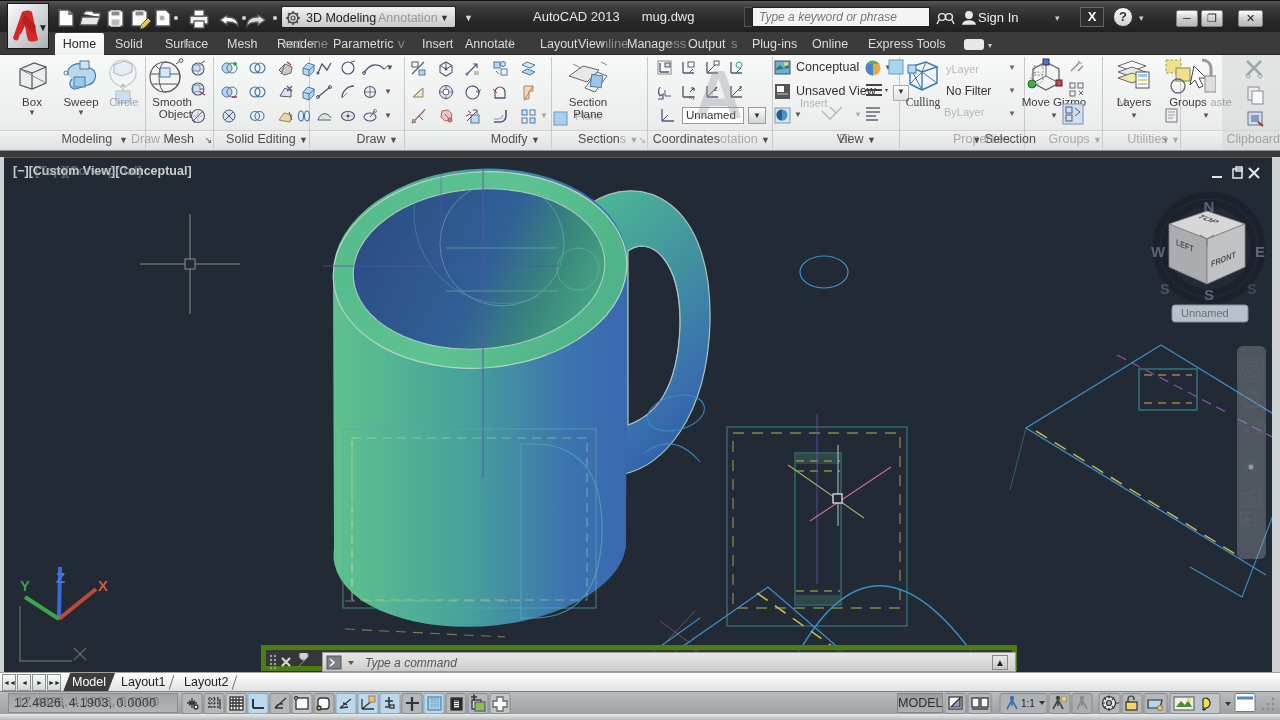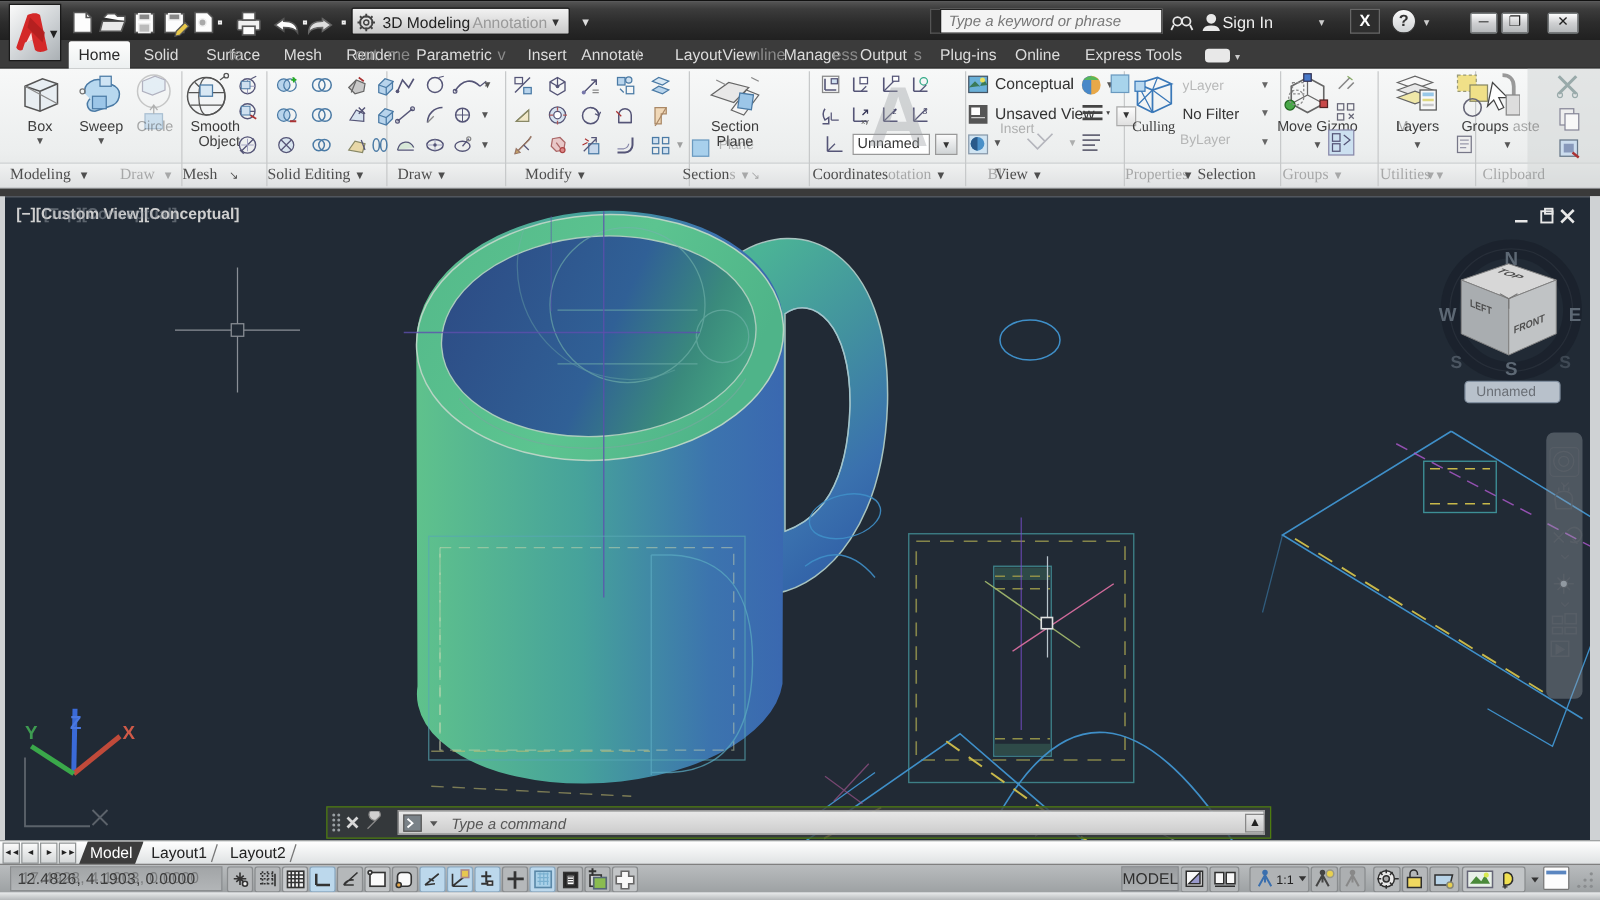--- a/index.html
+++ b/index.html
@@ -21,35 +21,35 @@
   .winbtn{position:absolute;top:9px;width:22px;height:17px;background:linear-gradient(#fdfdfd,#cfd0d2 50%,#b5b8ba);
     border:1px solid #7e8284;border-radius:2px;color:#222;font-size:11px;text-align:center;line-height:15px;box-sizing:border-box;}
   
   #tabrow{position:absolute;left:0;top:32px;width:1280px;height:23px;background:#3b3b3b;border-bottom:1px solid #2a2a2a;box-sizing:border-box;}
   .rtab{position:absolute;top:1px;height:22px;color:#dcdcdc;font-size:12.5px;line-height:22px;padding:0 9px;}
   .rtab.active{background:linear-gradient(#fdfdfd,#eceff0);color:#2a2a2a;border-radius:2px 2px 0 0;}
   .ghosttab{position:absolute;top:1px;height:22px;color:#8a8a8a;font-size:13px;line-height:22px;}
   
   #ribbon{position:absolute;left:0;top:55px;width:1280px;height:96px;
     background:linear-gradient(#f7f8f8,#eceeee 70%,#e2e4e4);border-bottom:1px solid #8e9092;box-sizing:border-box;}
-  #ribbon .plabel{position:absolute;top:76px;height:18px;color:#4e4e4e;font-size:12.5px;line-height:17px;text-align:left;font-family:Liberation Serif, serif;}
+  #ribbon .plabel{position:absolute;top:76px;height:18px;color:#4e4e4e;font-size:12.5px;line-height:17px;text-align:right;}
   #ribbon .psep{position:absolute;top:2px;width:1px;height:92px;background:#c7c9ca;}
   #ribbon .labelstrip{position:absolute;left:0;top:75px;width:1280px;height:19px;background:linear-gradient(#f0f1f1,#dfe1e2);border-top:1px solid #d0d2d3;}
   .bigicon{position:absolute;}
   .smicon{position:absolute;width:17px;height:17px;}
   .biglab{position:absolute;color:#3d3d3d;font-size:11.5px;text-align:center;}
   .ghost{opacity:0.42;}
   .ghost2{opacity:0.30;}
   
   #vframe{position:absolute;left:0px;top:151px;width:1280px;height:6px;background:#3a3a3a;}
   #viewport{position:absolute;left:4px;top:157px;width:1268px;height:515px;background:#212a35;overflow:hidden;border-top:1px solid #555a62;box-sizing:border-box;}
   #vplabel{position:absolute;left:9px;top:6px;color:#cfcfcf;font-size:12.5px;font-weight:bold;}
   #rightstrip{position:absolute;left:1272px;top:157px;width:8px;height:515px;background:#cfd2d4;}
   
-  #cmddock{position:absolute;left:257px;top:487px;width:756px;height:26px;background:rgba(58,60,62,0.78);border:1px solid #4d7c0f;box-sizing:border-box;}
+  #cmddock{position:absolute;left:257px;top:487px;width:756px;height:26px;background:rgba(58,60,62,0.78);border:5px solid #4d7c0f;box-sizing:border-box;}
   #cmdinput{position:absolute;left:56px;top:2px;width:694px;height:20px;background:linear-gradient(#e8e8e8,#cccccc);border:1px solid #9a9a9a;box-sizing:border-box;
      color:#555;font-size:12px;font-style:italic;line-height:18px;}
   
   #layoutbar{position:absolute;left:0;top:672px;width:1280px;height:19px;background:linear-gradient(#ffffff,#dfe2e3);border-top:1px solid #9fa2a3;box-sizing:border-box;}
   .navb{position:absolute;top:1px;width:14px;height:17px;background:linear-gradient(#fafafa,#d4d7d8);border:1px solid #8f9394;box-sizing:border-box;text-align:center;font-size:7px;line-height:15px;color:#222;letter-spacing:-1px;}
   .ltab{position:absolute;top:0px;height:19px;font-size:12.5px;line-height:19px;color:#222;}
   
   #statusbar{position:absolute;left:0;top:691px;width:1280px;height:23px;background:linear-gradient(#b9bcbe,#9da1a3);border-top:1px solid #808080;box-sizing:border-box;}
   #bottomframe{position:absolute;left:0;top:714px;width:1280px;height:6px;background:linear-gradient(#e8eaeb,#b7babc);}
 </style>
@@ -96,20 +96,21 @@
         <circle cx="8" cy="8" r="2" fill="none" stroke="#444" stroke-width="1.2"></circle>
         <g stroke="#444" stroke-width="1.5">
             <path d="M8,1 v3 M8,12 v3 M1,8 h3 M12,8 h3 M3,3 l2,2 M11,11 l2,2 M13,3 l-2,2 M5,11 l-2,2"></path>
           </g>
       </svg>
       <span style="position:absolute;left:24px;top:1px;">3D Modeling</span>
       <span style="position:absolute;left:96px;top:1px;color:#999;">Annotation</span>
       <span style="position:absolute;right:6px;top:1px;color:#333;font-size:9px;">▼</span>
     </div>
     <div class="abs" style="left:464px;top:12px;color:#ddd;font-size:9px;">▼</div>
+    <div id="titletext"><span>AutoCAD 2013</span><span style="margin-left:22px;">mug.dwg</span></div>
     <div class="abs" style="left:744px;top:6px;width:8px;height:20px;background:#2a2a2a;border:1px solid #555;border-right:none;box-sizing:border-box;"></div>
     <div id="searchbox">Type a keyword or phrase</div>
     <svg class="abs" style="left:936px;top:8px" width="200" height="20" viewBox="0 0 200 20">
       <g stroke="#e8e8e8" stroke-width="1.4" fill="none">
         <circle cx="6" cy="8" r="3.4"></circle>
           <circle cx="13" cy="8" r="3.4"></circle>
         <path d="M3,11 l-2,4 M16,11 l2,4"></path>
         <circle cx="33" cy="6" r="3.2" fill="#e8e8e8"></circle>
         <path d="M27,15 c1,-4 11,-4 12,0 z" fill="#e8e8e8"></path>
       </g>

